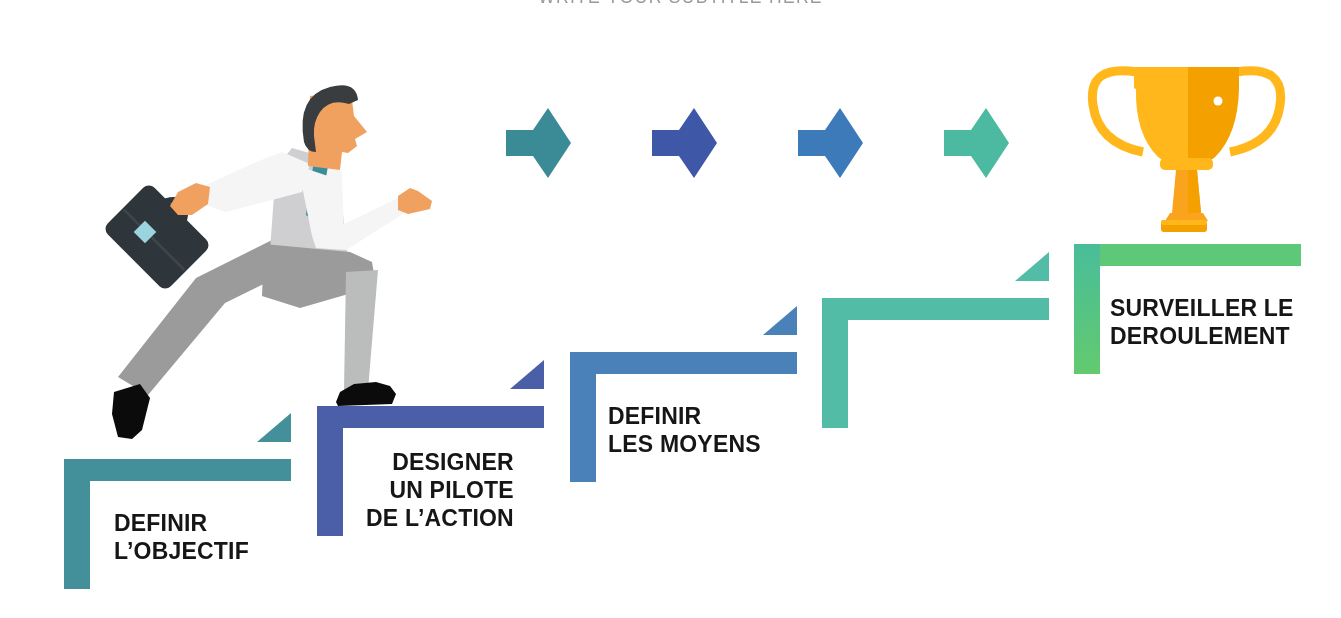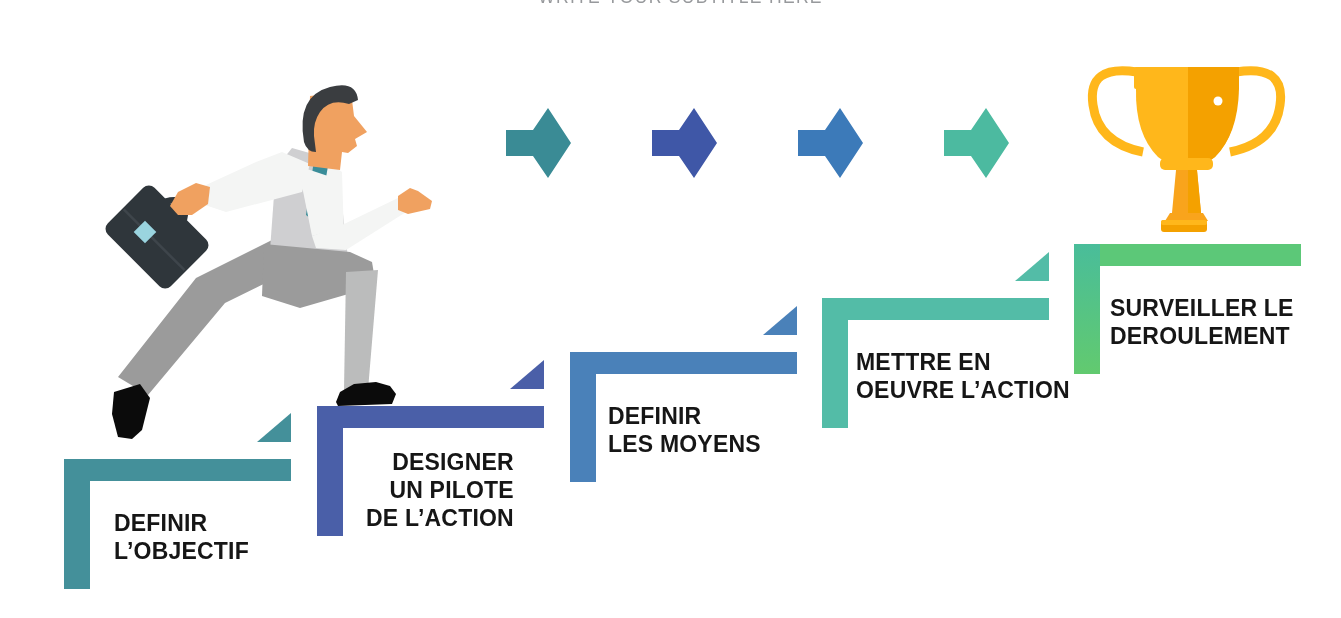--- a/index.html
+++ b/index.html
@@ -141,18 +141,16 @@
     </g>
   </svg>
 
   <div class="label" style="left:114px;top:509px;">DEFINIR
 L’OBJECTIF</div>
   <div class="label" style="left:366px;top:448px;text-align:right;">DESIGNER
 UN PILOTE
 DE L’ACTION</div>
   <div class="label" style="left:608px;top:402px;">DEFINIR
 LES MOYENS</div>
-  <div class="label" style="left:856px;top:348px;">METTRE EN
-OEUVRE L’ACTION</div>
   <div class="label" style="left:1110px;top:294px;">SURVEILLER LE
 DEROULEMENT</div>
 
 </div>
 
 </body></html>

